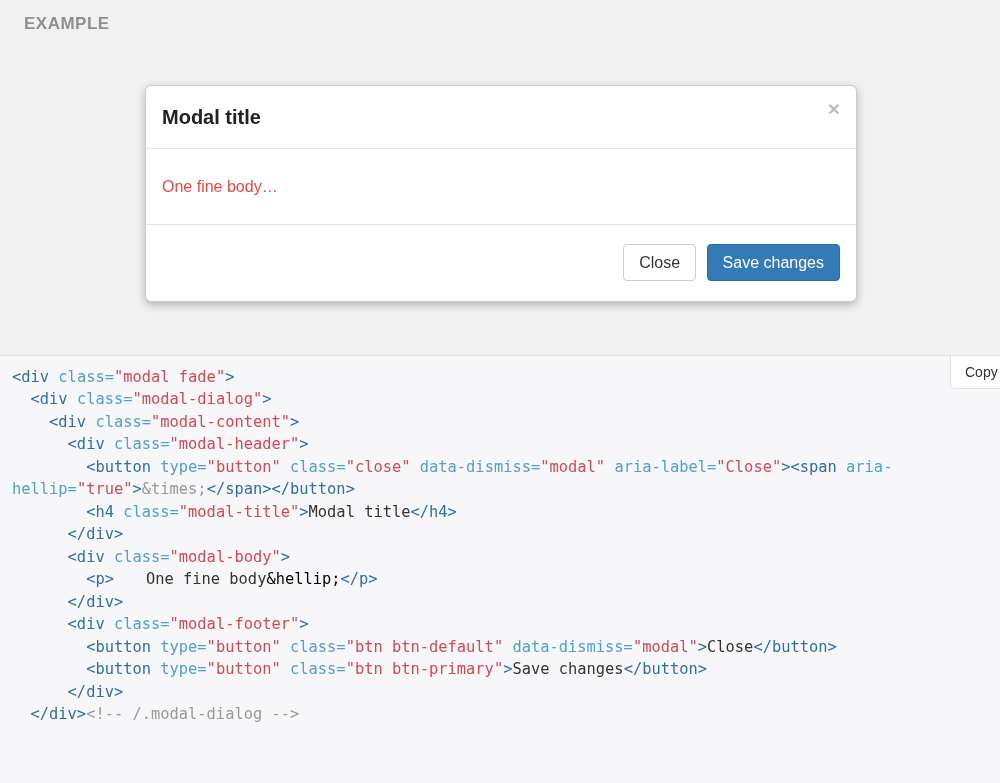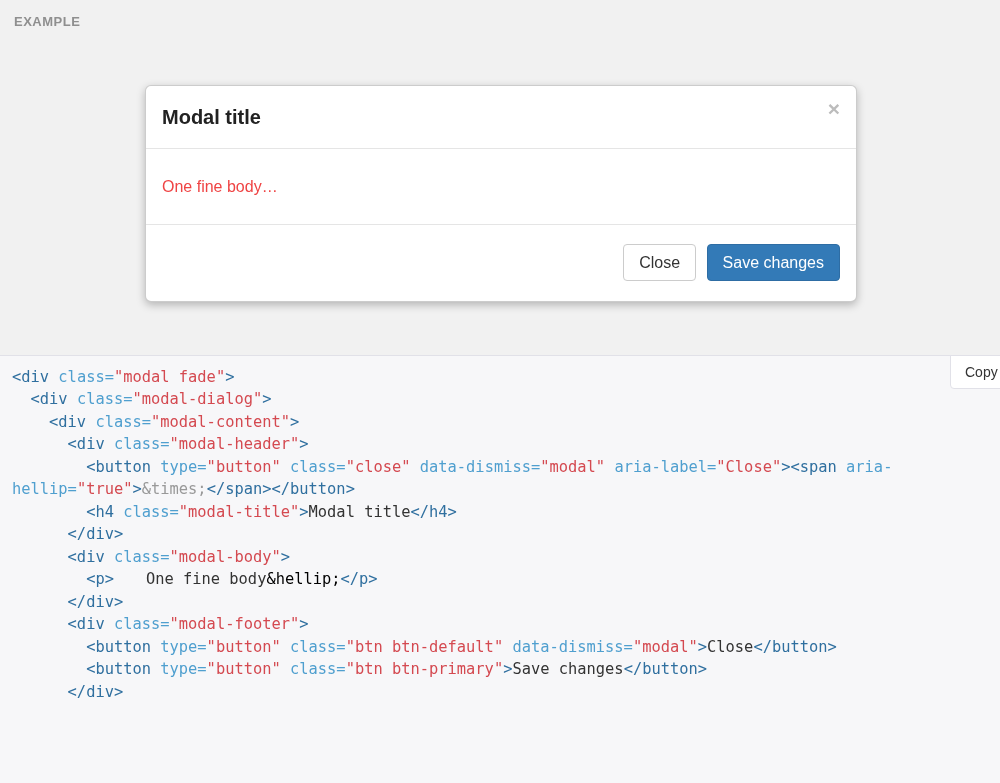--- a/index.html
+++ b/index.html
@@ -5,22 +5,22 @@
   * { box-sizing: border-box; }
   html,body { margin:0; padding:0; }
   body {
     width:1000px; height:783px; position:relative; overflow:hidden;
     background:#f1f1f1;
     font-family:"Liberation Sans", sans-serif;
   }
 
   
   .example-label {
-    position:absolute; top:14px; left:14px;
-    font-size:13px; font-weight:bold; color:#8f8f8f; letter-spacing:.5px;
+    position:absolute; top:14px; left:24px;
+    font-size:17px; font-weight:bold; color:#8f8f8f; letter-spacing:.5px;
   }
   .modal-box {
     position:absolute; left:145px; top:85px; width:712px;
     background:#fff; border:1px solid rgba(0,0,0,.2); border-radius:6px;
     box-shadow:0 3px 9px rgba(0,0,0,.25);
   }
   .modal-header { position:relative; padding:18px 16px; border-bottom:1px solid #e5e5e5; }
   .modal-title { font-size:20px; font-weight:bold; color:#222; line-height:26px; }
   .close-x {
     position:absolute; top:12px; right:16px;
@@ -85,14 +85,15 @@
       <div class="code-line"><span style="color: rgb(79, 159, 207);">hellip=</span><span style="color: rgb(212, 73, 80);">"true"</span><span style="color: rgb(47, 111, 159);">&gt;</span><span style="color: rgb(153, 153, 153); margin-top: 32px;">&amp;times;</span><span style="color: rgb(47, 111, 159);">&lt;/span&gt;&lt;/button&gt;</span></div>
       <div class="code-line"><span style="color: rgb(47, 111, 159);">        &lt;h4</span><span style="color: rgb(79, 159, 207);"> class=</span><span style="color: rgb(212, 73, 80);">"modal-title"</span><span style="color: rgb(47, 111, 159);">&gt;</span><span style="color: rgb(51, 51, 51);">Modal title</span><span style="color: rgb(47, 111, 159);">&lt;/h4&gt;</span></div>
       <div class="code-line"><span style="color: rgb(47, 111, 159);">      &lt;/div&gt;</span></div>
       <div class="code-line"><span style="color: rgb(47, 111, 159);">      &lt;div</span><span style="color: rgb(79, 159, 207);"> class=</span><span style="color: rgb(212, 73, 80);">"modal-body"</span><span style="color: rgb(47, 111, 159);">&gt;</span></div>
       <div class="code-line"><span style="color: rgb(47, 111, 159);">        &lt;p&gt;</span><span style="color: rgb(51, 51, 51); margin-left: 32px;">One fine body</span><span style="color: #000000;">&amp;hellip;</span><span style="color: rgb(47, 111, 159);">&lt;/p&gt;</span></div>
       <div class="code-line"><span style="color: rgb(47, 111, 159);">      &lt;/div&gt;</span></div>
       <div class="code-line"><span style="color: rgb(47, 111, 159);">      &lt;div</span><span style="color: rgb(79, 159, 207);"> class=</span><span style="color: rgb(212, 73, 80);">"modal-footer"</span><span style="color: rgb(47, 111, 159);">&gt;</span></div>
       <div class="code-line"><span style="color: rgb(47, 111, 159);">        &lt;button</span><span style="color: rgb(79, 159, 207);"> type=</span><span style="color: rgb(212, 73, 80);">"button"</span><span style="color: rgb(79, 159, 207);"> class=</span><span style="color: rgb(212, 73, 80);">"btn btn-default"</span><span style="color: rgb(79, 159, 207);"> data-dismiss=</span><span style="color: rgb(212, 73, 80);">"modal"</span><span style="color: rgb(47, 111, 159);">&gt;</span><span style="color: rgb(51, 51, 51);">Close</span><span style="color: rgb(47, 111, 159);">&lt;/button&gt;</span></div>
       <div class="code-line"><span style="color: rgb(47, 111, 159);">        &lt;button</span><span style="color: rgb(79, 159, 207);"> type=</span><span style="color: rgb(212, 73, 80);">"button"</span><span style="color: rgb(79, 159, 207);"> class=</span><span style="color: rgb(212, 73, 80);">"btn btn-primary"</span><span style="color: rgb(47, 111, 159);">&gt;</span><span style="color: rgb(51, 51, 51);">Save changes</span><span style="color: rgb(47, 111, 159);">&lt;/button&gt;</span></div>
       <div class="code-line"><span style="color: rgb(47, 111, 159);">      &lt;/div&gt;</span></div>
+      <div class="code-line"><span style="color: rgb(47, 111, 159);">  &lt;/div&gt;</span><span style="color: rgb(153, 153, 153);">&lt;!-- /.modal-dialog --&gt;</span></div>
     </div>
 </div>
 
 </body></html>

